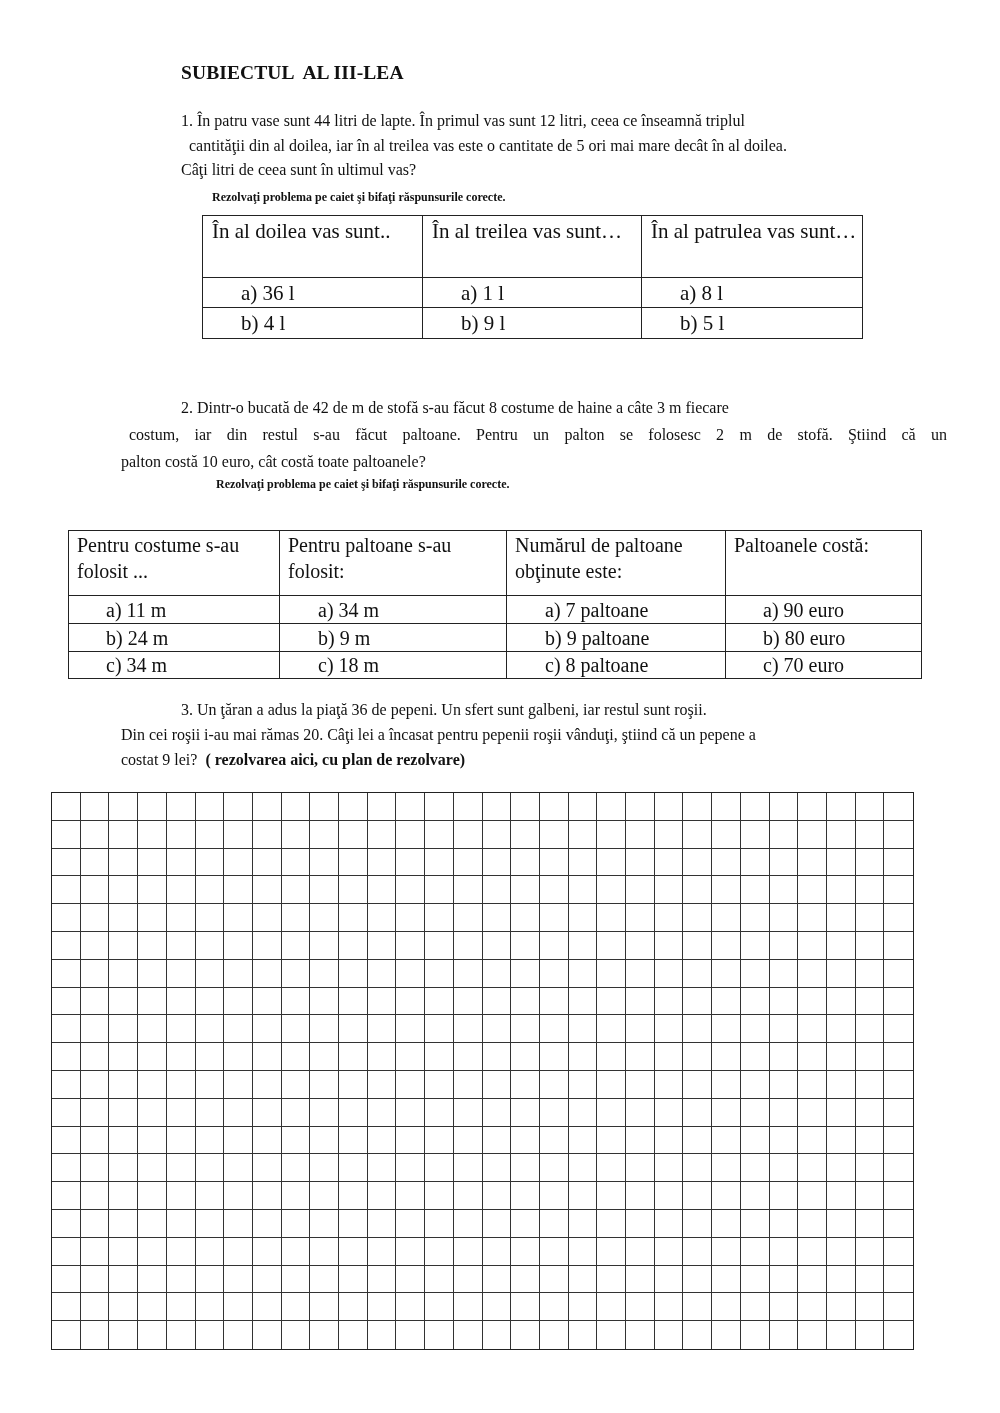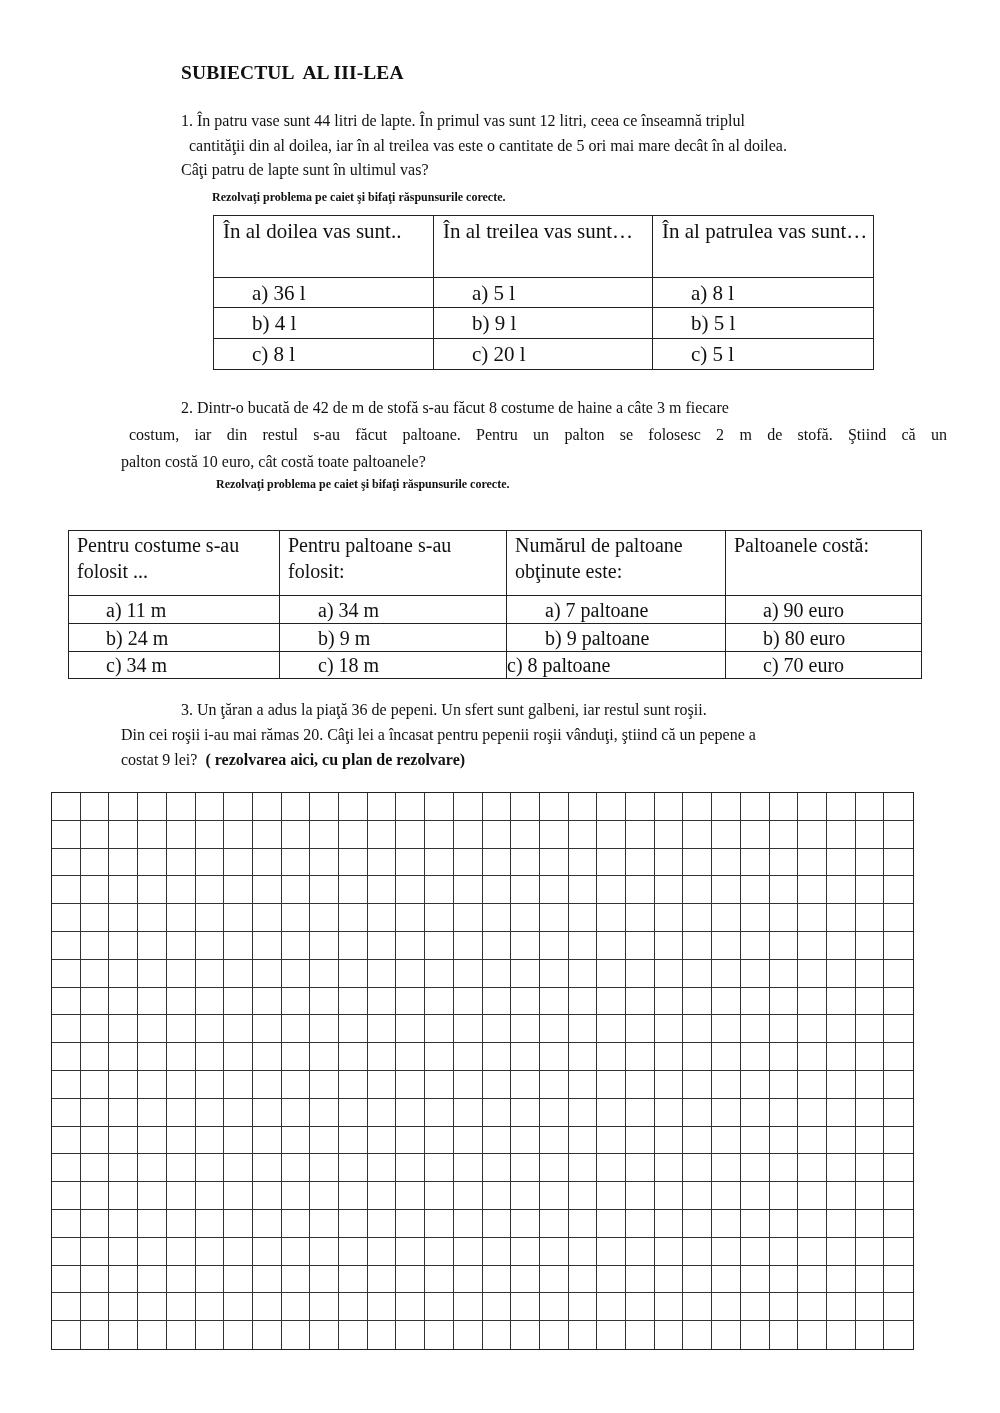--- a/index.html
+++ b/index.html
@@ -18,21 +18,21 @@
   .instr { font-size: 12px; font-weight: bold; white-space: nowrap; }
 
   table.opts { position: absolute; border-collapse: collapse; table-layout: fixed; }
   table.opts td {
     border: 1.3px solid #222; padding: 0; vertical-align: top;
     font-size: 21px; line-height: 26px; color: #111;
   }
   table.opts td.hdr { padding: 2px 0 0 9px; }
   table.opts td.opt { vertical-align: middle; }
 
-  #t1 { left: 213px; top: 215px; width: 660px; }
+  #t1 { left: 202px; top: 215px; width: 660px; }
   #t1 td.opt { padding-left: 38px; font-size: 21px; }
   #t2 { left: 68px; top: 530px; width: 853px; }
   #t2 td.hdr { font-size: 20px; line-height: 26px; padding: 1px 0 0 8px; }
   #t2 td.opt { font-size: 20px; line-height: 24px; }
 
   .grid {
     position: absolute; left: 51px; top: 792px; width: 863px; height: 558px;
     border: 1.5px solid #222; box-sizing: border-box;
     display: grid; grid-template-columns: repeat(30, 1fr); grid-template-rows: repeat(20, 1fr);
   }
@@ -41,49 +41,44 @@
   }
 </style>
 </head>
 <body>
 
 <div class="abs title">SUBIECTUL  AL III-LEA</div>
 
 <div>
   <div class="abs para" style="left:181px; top:109px;">1.   În patru vase sunt 44 litri de lapte. În primul vas sunt 12 litri, ceea ce înseamnă triplul</div>
   <div class="abs para" style="left:189px; top:134px;">cantităţii din al doilea, iar în al treilea vas este o cantitate de 5 ori mai mare decât în al doilea.</div>
-  <div class="abs para" style="left:181px; top:158px;">Câţi patru de lapte sunt în ultimul vas?</div>
+  <div class="abs para" style="left:181px; top:158px;">Câţi litri de ceea sunt în ultimul vas?</div>
   <div class="abs instr" style="left:212px; top:190px;">Rezolvaţi problema pe caiet şi bifaţi răspunsurile corecte.</div>
 
   <table class="opts" id="t1">
     <colgroup>
         <col style="width:220px">
         <col style="width:219px">
         <col style="width:221px">
       </colgroup>
     <tbody>
         <tr style="height:62px">
       <td class="hdr">În al doilea vas sunt..</td>
       <td class="hdr">În al treilea vas sunt…</td>
       <td class="hdr">În al  patrulea vas sunt…</td>
     </tr>
     <tr style="height:30px">
       <td class="opt">a)  36 l</td>
-      <td class="opt">a)  5 l</td>
+      <td class="opt">a)  1 l</td>
       <td class="opt">a)  8 l</td>
     </tr>
     <tr style="height:31px">
       <td class="opt">b)  4 l</td>
       <td class="opt">b)  9 l</td>
       <td class="opt">b)  5 l</td>
-    </tr>
-    <tr style="height:31px">
-      <td class="opt">c)  8 l</td>
-      <td class="opt">c)  20 l</td>
-      <td class="opt">c)  5 l</td>
     </tr>
   </tbody>
     </table>
 </div>
 
 <div>
   <div class="abs para" style="left:181px; top:396px;">2.   Dintr-o bucată de 42 de m de stofă s-au făcut 8 costume de haine a câte 3 m fiecare</div>
   <div class="abs para" style="left:129px; top:423px; width:818px; text-align:justify; text-align-last:justify;">costum, iar din restul s-au făcut paltoane. Pentru  un palton se folosesc 2 m de stofă. Ştiind că un</div>
   <div class="abs para" style="left:121px; top:450px;">palton costă 10 euro, cât costă toate paltoanele?</div>
   <div class="abs instr" style="left:216px; top:477px;">Rezolvaţi problema pe caiet şi bifaţi răspunsurile corecte.</div>
@@ -110,21 +105,21 @@
     </tr>
     <tr style="height:28px">
       <td class="opt" style="padding-left:37px">b)  24 m</td>
       <td class="opt" style="padding-left:38px">b)  9 m</td>
       <td class="opt" style="padding-left:38px">b)  9 paltoane</td>
       <td class="opt" style="padding-left:37px">b)  80 euro</td>
     </tr>
     <tr style="height:27px">
       <td class="opt" style="padding-left:37px">c)  34 m</td>
       <td class="opt" style="padding-left:38px">c)  18 m</td>
-      <td class="opt" style="">c)  8 paltoane</td>
+      <td class="opt" style="padding-left:38px">c)  8 paltoane</td>
       <td class="opt" style="padding-left:37px">c)  70 euro</td>
     </tr>
   </tbody>
     </table>
 </div>
 
 <div>
   <div class="abs para" style="left:181px; top:698px;">3.   Un ţăran a adus la piaţă 36 de pepeni. Un sfert sunt galbeni, iar restul sunt roşii.</div>
   <div class="abs para" style="left:121px; top:723px;">Din cei roşii i-au mai rămas 20. Câţi lei a încasat pentru pepenii roşii vânduţi, ştiind că un pepene a</div>
   <div class="abs para" style="left:121px; top:748px;">

